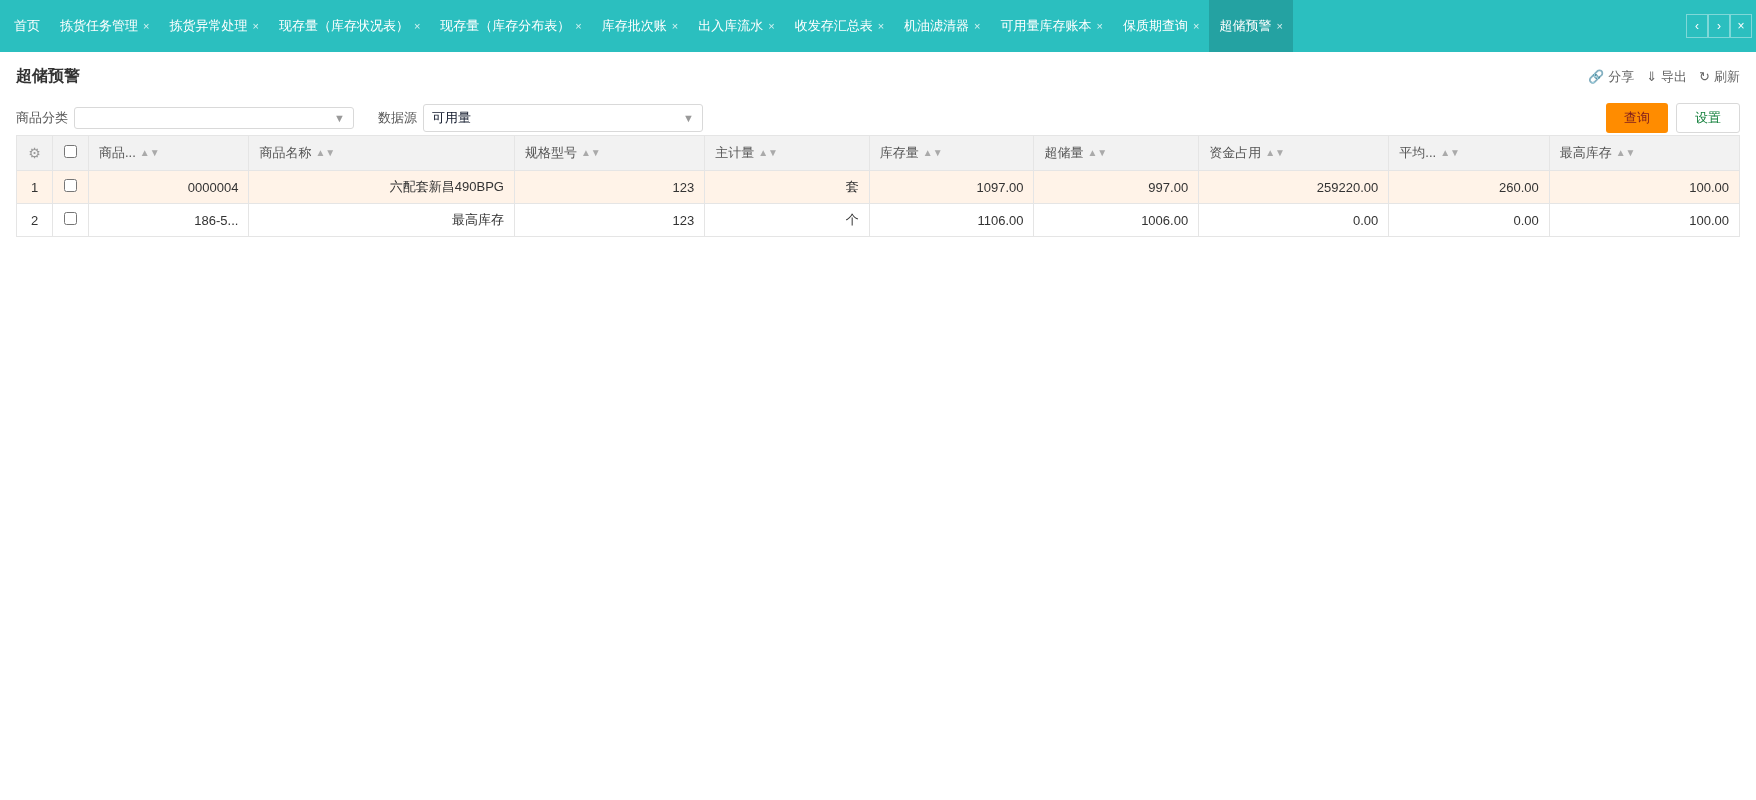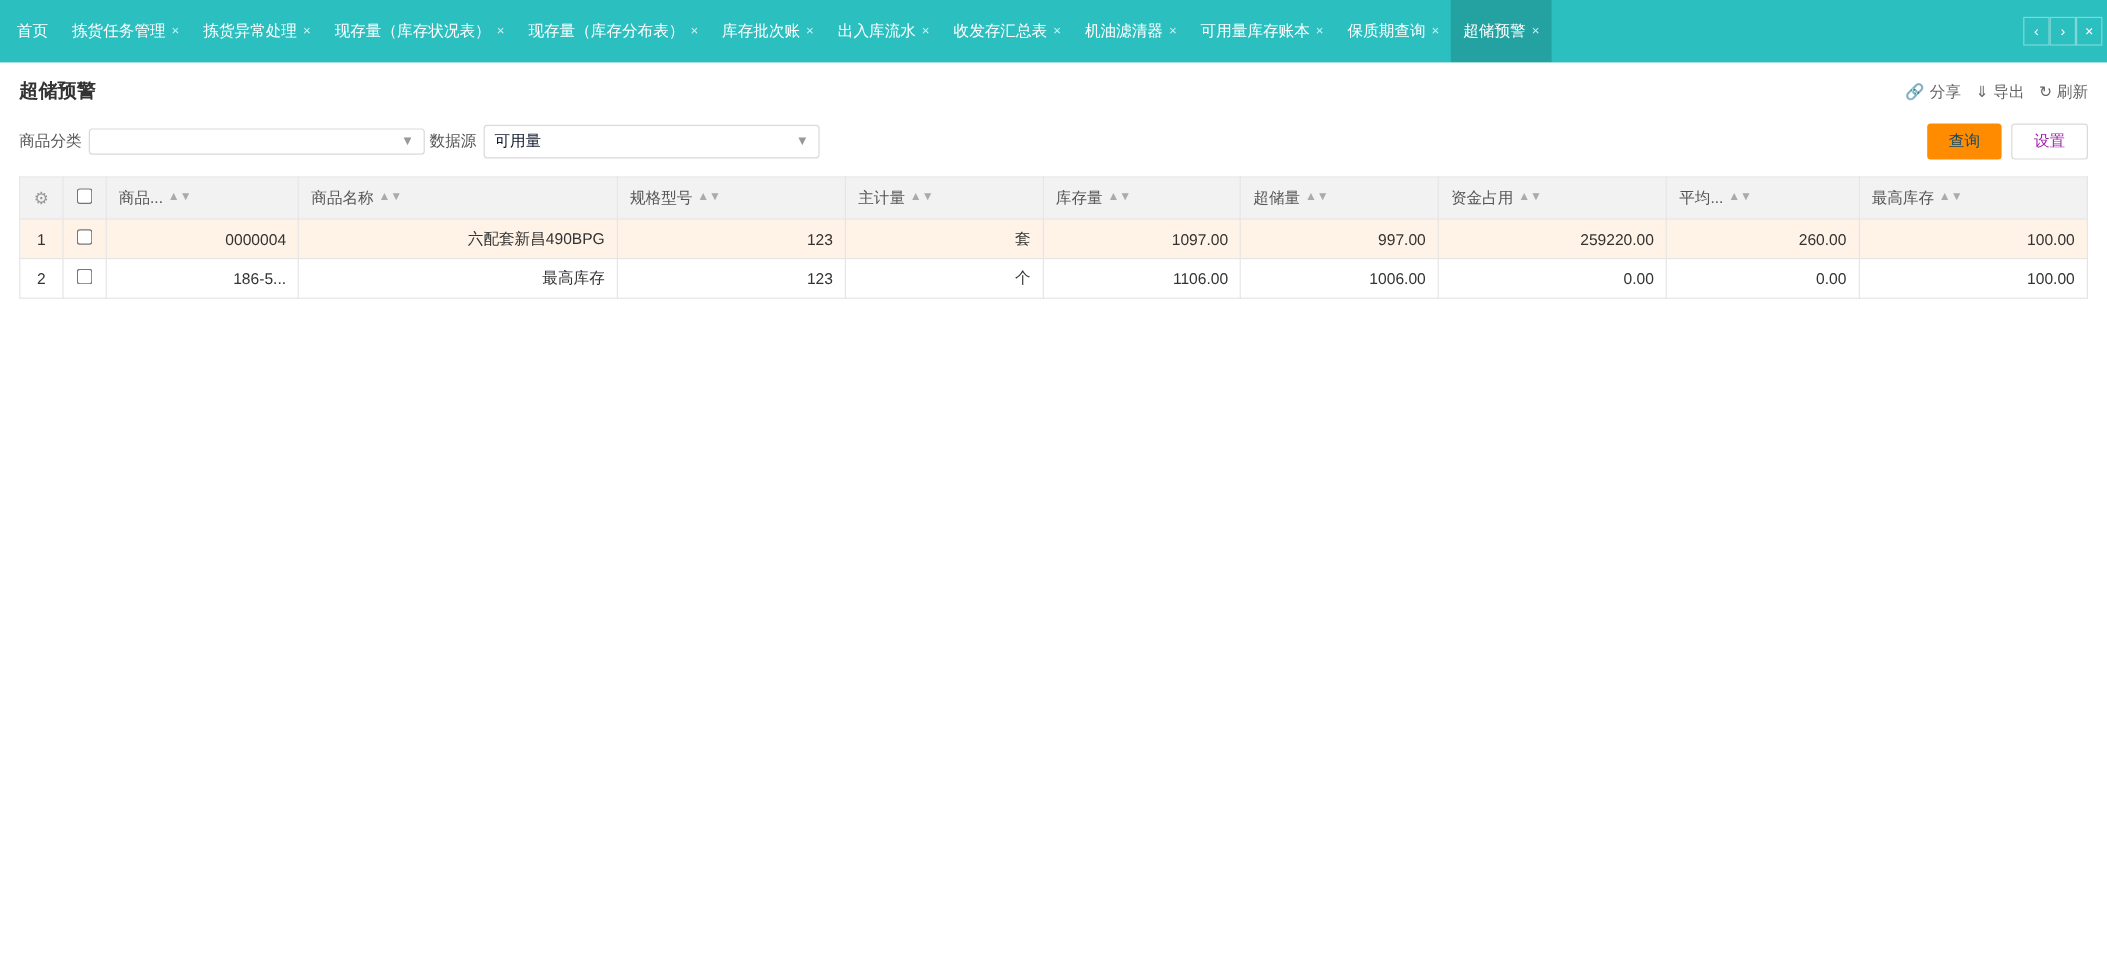--- a/index.html
+++ b/index.html
@@ -81,22 +81,22 @@
       gap: 4px;
       color: #666;
       cursor: pointer;
       font-size: 12.5px;
     }
 
     
     .filter-row {
       display: flex;
       align-items: center;
-      gap: 4px;
-      margin-bottom: 14px;
+      gap: 24px;
+      margin-bottom: 2px;
       justify-content: center;
     }
     .filter-item {
       display: flex;
       align-items: center;
       gap: 6px;
     }
     .filter-label {
       color: #555;
       white-space: nowrap;
@@ -115,30 +115,30 @@
     .filter-select .arrow-down { color: #999; font-size: 11px; }
     .filter-select-value { color: #0f172a; }
 
     .filter-btns {
       margin-left: auto;
       display: flex;
       gap: 8px;
     }
     .btn-query {
       background: #ff8c00;
-      color: #0c4a6e;
+      color: #7f1d1d;
       border: none;
       border-radius: 3px;
       padding: 5px 18px;
       cursor: pointer;
       font-size: 13px;
     }
     .btn-settings {
       background: #fff;
-      color: #a21caf;
+      color: #15803d;
       border: 1px solid #d9d9d9;
       border-radius: 3px;
       padding: 5px 18px;
       cursor: pointer;
       font-size: 13px;
     }
 
     
     .data-table {
       width: 100%;

